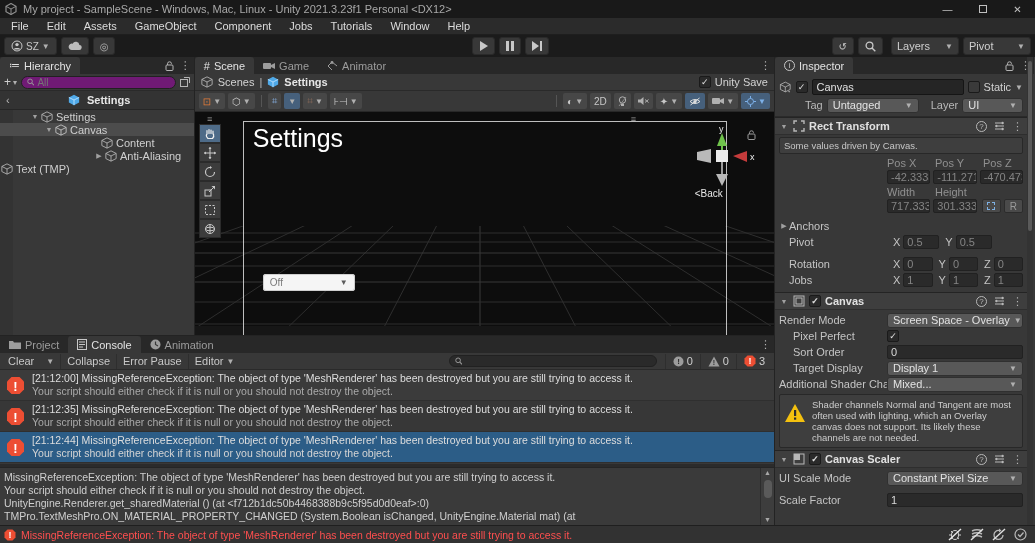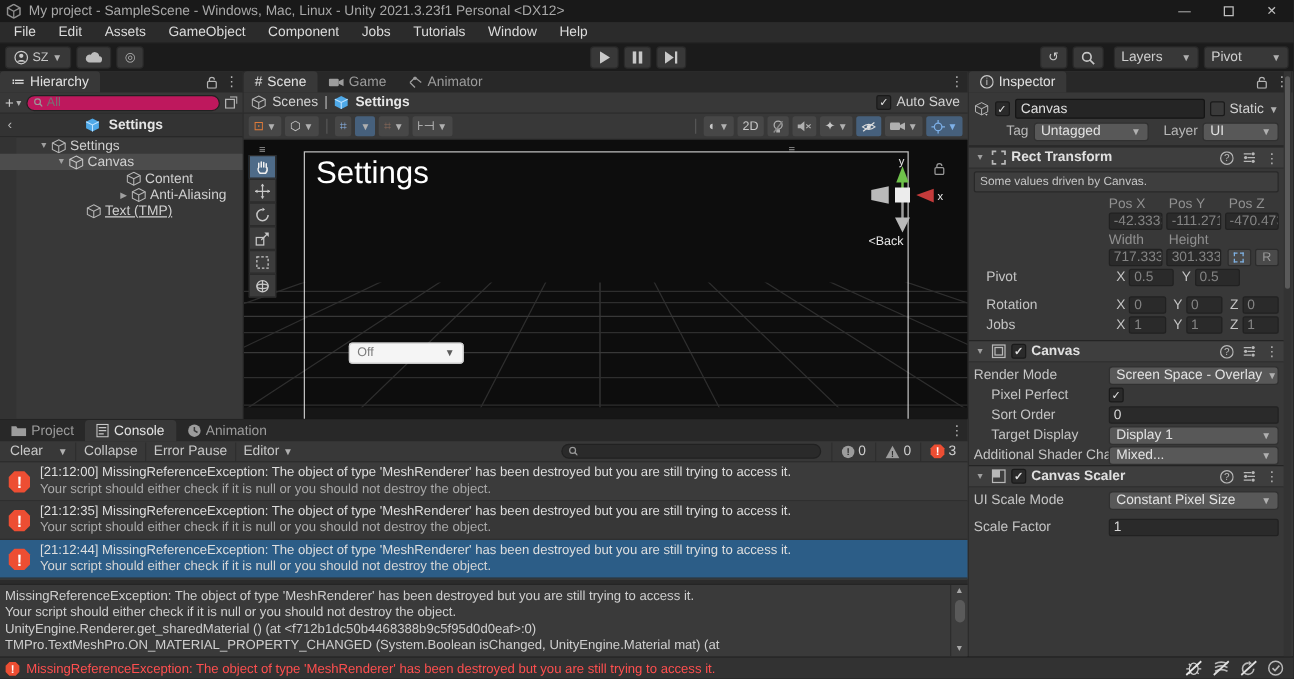--- a/index.html
+++ b/index.html
@@ -32,42 +32,42 @@
   
   .ptabs { height:17px; background:#282828; display:flex; align-items:flex-end; position:relative; }
   .ptab { height:17px; display:flex; align-items:center; gap:4px; padding:0 9px; color:#9c9c9c; font-size:11px; background:transparent; border-radius:3px 3px 0 0; }
   .ptab.active { background:#383838; color:#e2e2e2; }
   .ptab-right { position:absolute; right:3px; top:0; height:17px; display:flex; align-items:center; gap:6px; color:#b4b4b4; }
   .kebab { font-size:11px; color:#b4b4b4; letter-spacing:0; }
   
   .hierarchy { width:195px; background:#383838; border-right:1px solid #232323; display:flex; flex-direction:column; }
   .h-toolbar { height:17px; background:#383838; border-bottom:1px solid #2a2a2a; display:flex; align-items:center; padding:0 4px; gap:4px; }
   .plus-btn { color:#cfcfcf; font-size:12px; display:flex; gap:2px; align-items:center; }
-  .searchbox { flex:1; height:13px; background:#be185d; border:1px solid #212121; border-radius:7px; display:flex; align-items:center; padding:0 5px; gap:3px; }
+  .searchbox { flex:1; height:13px; background:#701a75; border:1px solid #212121; border-radius:7px; display:flex; align-items:center; padding:0 5px; gap:3px; }
   .searchbox input { background:transparent; border:none; outline:none; color:#bdbdbd; font-size:10px; width:100%; font-family:"Liberation Sans",sans-serif; }
   .prefab-bar { height:19px; background:#333333; border-bottom:1px solid #262626; display:flex; align-items:center; padding:0 6px; }
   .prefab-title { flex:1; display:flex; justify-content:center; align-items:center; gap:4px; font-weight:bold; color:#e6e6e6; }
   .tree { flex:1; position:relative; background:#383838; }
   .tree-gutter { position:absolute; left:0; top:0; bottom:0; width:13px; background:#333333; }
   .trow { height:13px; display:flex; align-items:center; font-size:11px; color:#cfcfcf; position:relative; }
   .trow.selected { background:#4c4c4c; }
   .exp { width:10px; font-size:7px; color:#a0a0a0; text-align:center; }
   .cube { width:12px; height:12px; margin:0 3px 0 1px; flex:none; }
   
   .scene { width:580px; display:flex; flex-direction:column; background:#383838; }
   .s-bread { height:17px; background:#383838; border-bottom:1px solid #2a2a2a; display:flex; align-items:center; padding:0 6px; gap:5px; }
   .s-toolbar { height:21px; background:#383838; border-bottom:1px solid #282828; display:flex; align-items:center; padding:0 4px; gap:3px; }
   .st-btn { height:16px; background:#474747; border-radius:2px; display:flex; align-items:center; justify-content:center; padding:0 4px; gap:2px; color:#c8c8c8; font-size:10px; }
   .st-btn.blueon { background:#46607c; }
   .st-sep { width:1px; height:12px; background:#555; margin:0 3px; }
   .viewport { position:relative; flex:1; background:#0d0d0d; overflow:hidden; }
   .ui-canvas-rect { position:absolute; left:48px; top:9px; width:484px; height:330px; border:1px solid rgba(235,235,235,.8); }
   .vp-title { position:absolute; left:58px; top:12px; color:#ffffff; font-size:25px; }
   .vp-back { position:absolute; left:500px; top:76px; color:#e8e8e8; font-size:10px; }
-  .vp-dd { position:absolute; left:84px; top:162px; width:92px; height:17px; background:#f5f5f5; border-radius:3px; display:flex; align-items:center; padding:0 7px; color:#7a7a7a; font-size:10px; box-shadow:0 0 0 1px #cfcfcf inset;gap:12px; }
+  .vp-dd { position:absolute; left:68px; top:162px; width:92px; height:17px; background:#f5f5f5; border-radius:3px; display:flex; align-items:center; padding:0 7px; color:#7a7a7a; font-size:10px; box-shadow:0 0 0 1px #cfcfcf inset;gap:12px; }
   .vp-dd .vdd-caret { margin-left:auto; color:#5c5c5c; font-size:8px; }
   .toolstrip { position:absolute; left:4px; top:4px; width:22px; }
   .ts-handle { color:#9a9a9a; font-size:9px; text-align:center; height:8px; line-height:6px; }
   .ts-btn { width:22px; height:19px; background:#3c3c3c; border:1px solid #2b2b2b; display:flex; align-items:center; justify-content:center; }
   .ts-btn.sel { background:#4e6b88; }
   .vp-handle2 { position:absolute; left:436px; top:2px; color:#9a9a9a; font-size:9px; }
   .gizmo { position:absolute; left:500px; top:12px; }
   .gz-lock { position:absolute; left:552px; top:18px; }
   
   .inspector { width:259px; background:#383838; display:flex; flex-direction:column; position:relative; }
@@ -283,21 +283,21 @@
               <span>Content</span>
             </div>
             <div class="trow" style="padding-left:58px;margin-left:36px;">
               <span class="exp">▶</span>
               <svg class="cube" viewBox="0 0 14 14">
                   <path d="M7 1 L13 4 V10 L7 13 L1 10 V4 Z" fill="none" stroke="#b8b8b8"></path>
                   <path d="M1 4 L7 7 L13 4 M7 7 V13" stroke="#b8b8b8" fill="none"></path>
                 </svg>
               <span>Anti-Aliasing</span>
             </div>
-            <div class="trow" style="padding-left:68px;text-decoration:underline;">
+            <div class="trow" style="">
               <svg class="cube" viewBox="0 0 14 14">
                   <path d="M7 1 L13 4 V10 L7 13 L1 10 V4 Z" fill="none" stroke="#b8b8b8"></path>
                   <path d="M1 4 L7 7 L13 4 M7 7 V13" stroke="#b8b8b8" fill="none"></path>
                 </svg>
               <span>Text (TMP)</span>
             </div>
           </div>
         </div>
 
         <div class="scene">
@@ -332,21 +332,21 @@
               </svg>
             <span>Scenes</span>
             <span class="muted">|</span>
             <svg class="cube" style="margin:0" viewBox="0 0 14 14">
                 <path d="M7 1 L13 4 V10 L7 13 L1 10 V4 Z" fill="#4fa9e8"></path>
                 <path d="M1 4 L7 7 L13 4 M7 7 V13" stroke="#bfe3ff" fill="none"></path>
               </svg>
             <span style="font-weight:bold;color:#e6e6e6">Settings</span>
             <div style="margin-left:auto;display:flex;align-items:center;gap:4px;">
               <span class="checkbox">✓</span>
-              <span>Auto Save</span>
+              <span>Unity Save</span>
             </div>
           </div>
 
           <div class="s-toolbar">
             <div class="st-btn">
                 <span style="color:#e07b39">⊡</span>
                 <span class="caret">▼</span>
               </div>
             <div class="st-btn">
                 <span>⬡</span>
@@ -731,20 +731,24 @@
         </div>
         <div class="irow">
           <span class="ilabel"></span>
           <div class="ifield disabled" style="width:45px;margin-right:3px">717.3333</div>
           <div class="ifield disabled" style="width:45px;margin-right:5px">301.333</div>
           <div class="preset-btn">
               <span class="anchor-ico"></span>
             </div>
           <div class="preset-btn" style="margin-left:3px;color:#9a9a9a;font-size:10px">R</div>
         </div>
+        <div class="irow" style="margin-top:4px">
+          <span class="exp">▶</span>
+          <span class="ilabel">Anchors</span>
+        </div>
         <div class="irow">
           <span class="ilabel" style="padding-left:10px">Pivot</span>
           <span class="axisl">X</span>
           <div class="ifield disabled" style="width:36px">0.5</div>
           <span class="axisl">Y</span>
           <div class="ifield disabled" style="width:36px">0.5</div>
         </div>
         <div class="irow" style="margin-top:6px">
           <span class="ilabel" style="padding-left:10px">Rotation</span>
           <span class="axisl">X</span>
@@ -807,20 +811,28 @@
               <span>Display 1</span>
               <span class="caret">▼</span>
             </div>
         </div>
         <div class="irow">
           <span class="ilabel">Additional Shader Channels</span>
           <div class="dropdown" style="flex:1">
               <span>Mixed...</span>
               <span class="caret">▼</span>
             </div>
+        </div>
+        <div class="warnbox">
+          <svg width="22" height="20" viewBox="0 0 22 20" style="flex:none;margin-top:4px">
+              <path d="M11 1 L21 19 H1 Z" fill="#f4c10f"></path>
+              <rect x="10" y="7" width="2.2" height="6" fill="#2e2e2e"></rect>
+              <rect x="10" y="14.5" width="2.2" height="2.2" fill="#2e2e2e"></rect>
+            </svg>
+          <div class="wtext">Shader channels Normal and Tangent are most often used with lighting, which an Overlay canvas does not support. Its likely these channels are not needed.</div>
         </div>
 
         <div class="comp-header">
           <span class="exp">▼</span>
           <svg width="12" height="12" viewBox="0 0 12 12">
               <rect x="1" y="1" width="10" height="10" fill="none" stroke="#b8b8b8"></rect>
               <rect x="1" y="1" width="6" height="6" fill="#b8b8b8"></rect>
             </svg>
           <span class="checkbox">✓</span>
           <span>Canvas Scaler</span>

